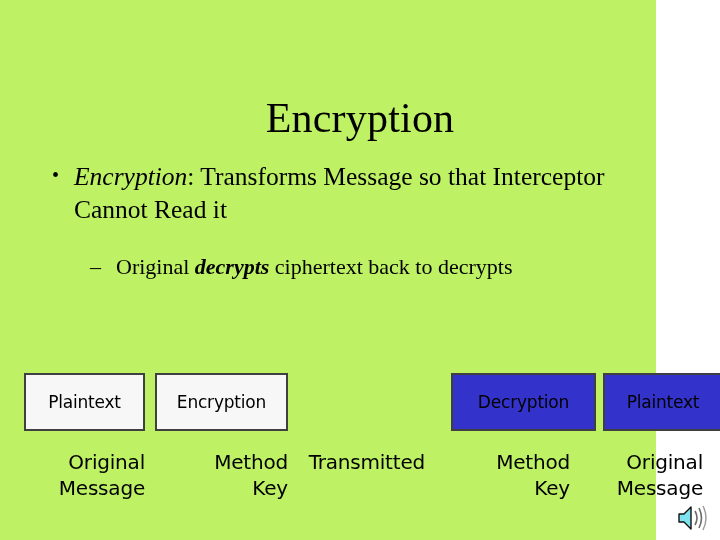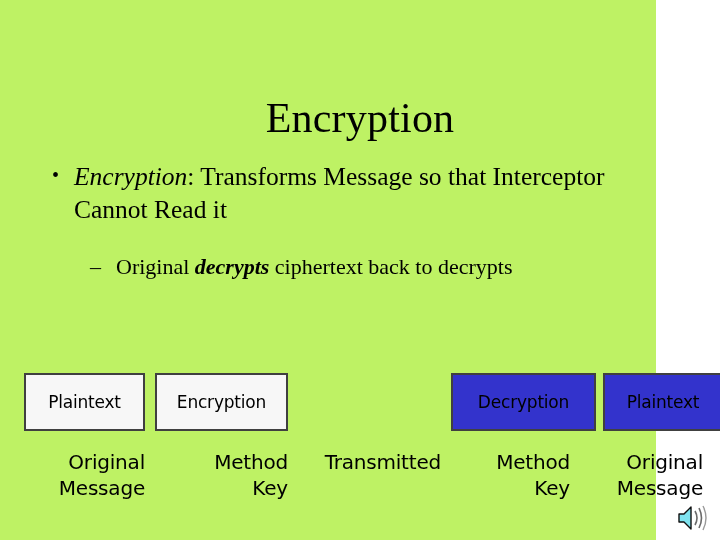--- a/index.html
+++ b/index.html
@@ -168,21 +168,21 @@
     </div>
 
     <div class="chain-box plain" style="left:155px; top:373px; width:133px; height:58px;">
       <span>Encryption</span>
     </div>
     <div class="caption" style="left:155px; top:449px; width:133px;">
       <div>Method</div>
       <div>Key</div>
     </div>
 
-    <div class="caption" style="left:308px; top:449px; width:133px;">
+    <div class="caption" style="left:292px; top:449px; width:133px;">
       <div>Transmitted</div>
       <div></div>
     </div>
 
     <div class="chain-box sel" style="left:425px; top:373px; width:145px; height:58px;">
       <span>Decryption</span>
     </div>
     <div class="caption" style="left:437px; top:449px; width:133px;">
       <div>Method</div>
       <div>Key</div>

